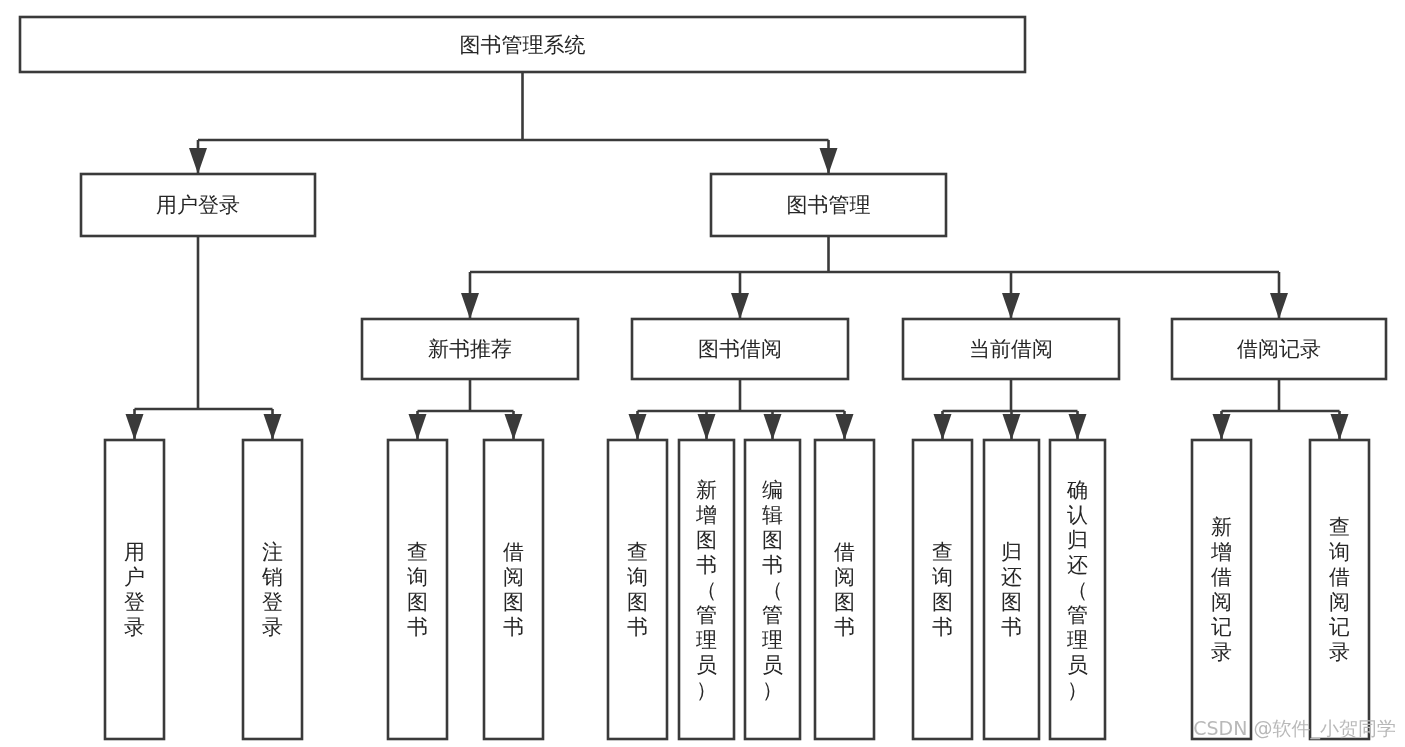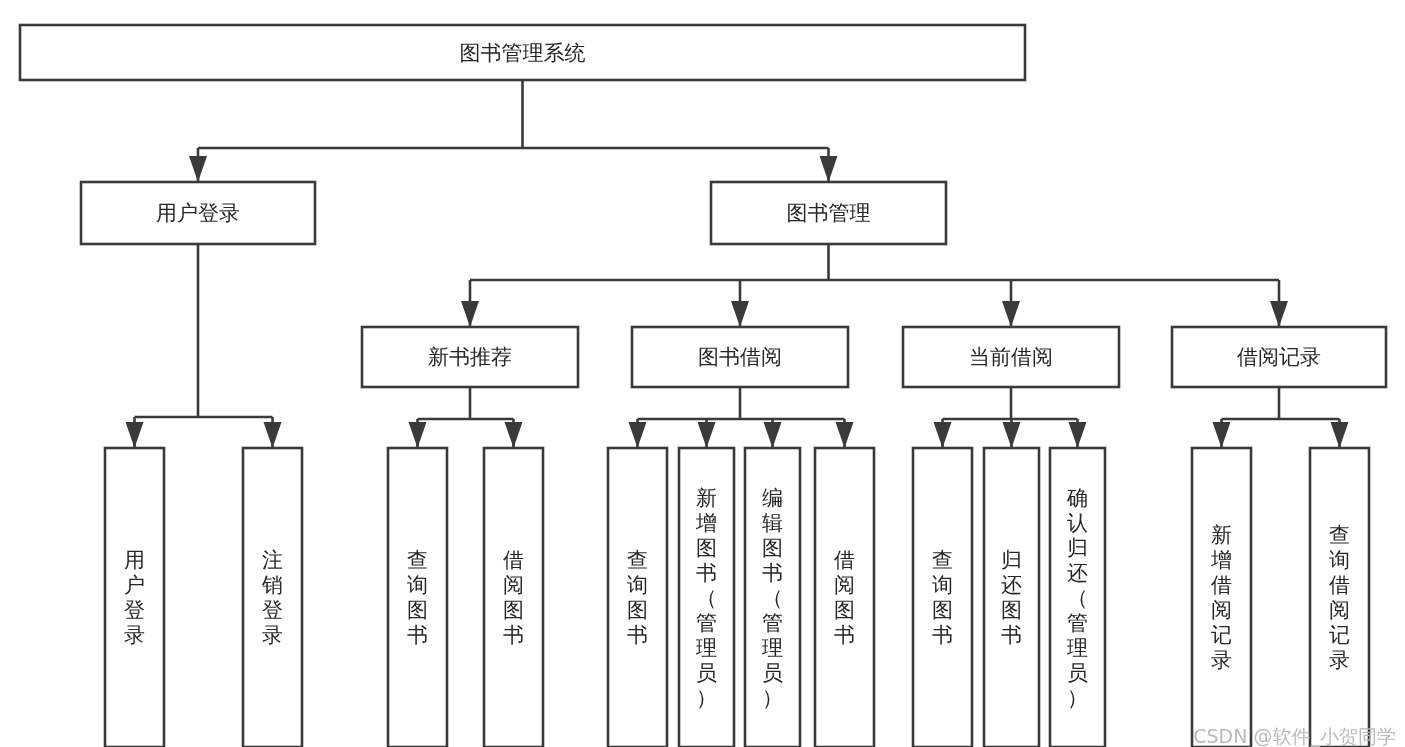--- a/index.html
+++ b/index.html
@@ -11,21 +11,21 @@
   body {
     width: 1405px;
     height: 747px;
     overflow: hidden;
     font-family: "DejaVu Sans", "Liberation Sans", sans-serif;
     position: relative;
   }
   #diagram-root {
     position: absolute;
     left: 0;
-    top: 12px;
+    top: 4px;
     width: 1405px;
     height: 619px;
   }
   svg#flow {
     display: block;
     width: 1405px;
     height: 747px;
     background: #ffffff;
   }
   .node-rect {

